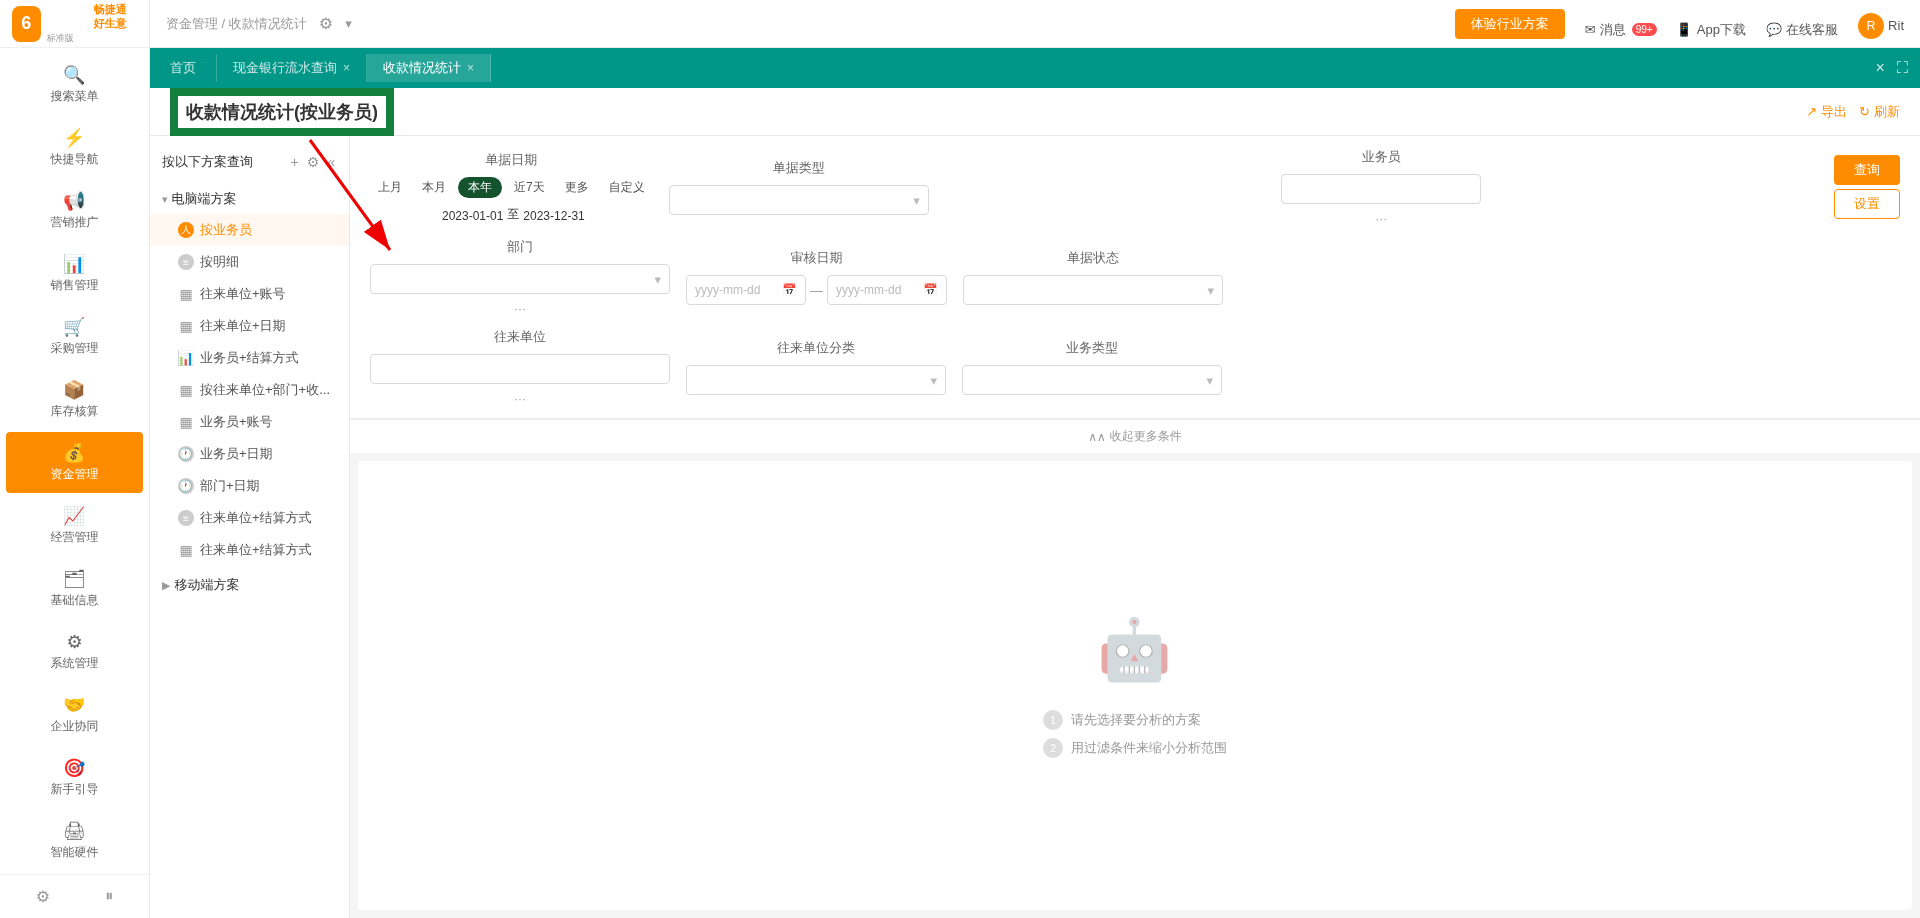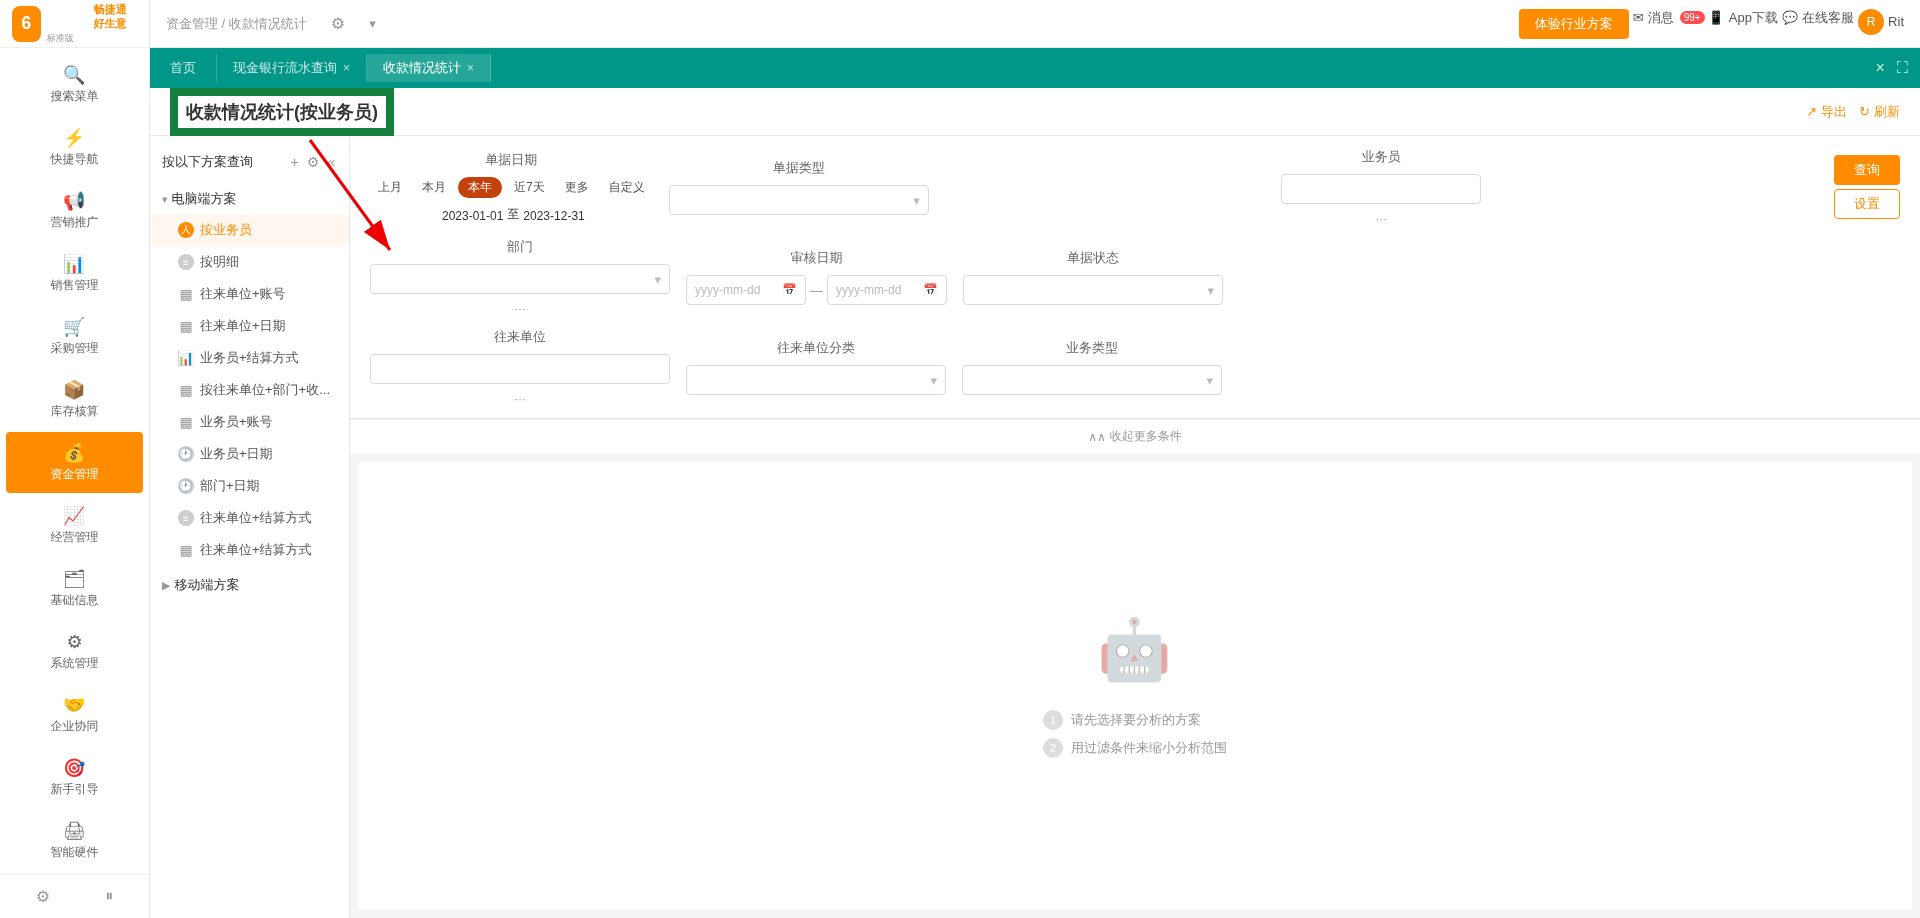--- a/index.html
+++ b/index.html
@@ -19,24 +19,24 @@
     .nav-item.active { background: #ff8c00; color: #fff; border-radius: 4px; }
     .nav-item .nav-icon { font-size: 18px; margin-bottom: 2px; }
     .sidebar-bottom { padding: 8px; border-top: 1px solid #f0f0f0; display: flex; justify-content: space-around; }
     .sidebar-bottom-btn { color: #999; font-size: 16px; cursor: pointer; padding: 4px; }
 
     
     .main-area { flex: 1; display: flex; flex-direction: column; overflow: hidden; }
 
     
     .top-bar { height: 48px; background: #fff; border-bottom: 1px solid #e8e8e8; display: flex; align-items: center; padding: 0 16px; justify-content: space-between; flex-shrink: 0; }
-    .top-bar-left { display: flex; align-items: center; gap: 24px; }
+    .top-bar-left { display: flex; align-items: center; gap: 12px; }
     .breadcrumb-area { display: flex; align-items: center; gap: 8px; }
     .breadcrumb-text { color: #999; font-size: 13px; }
-    .top-bar-right { display: flex; align-items: flex-start; gap: 4px; }
+    .top-bar-right { display: flex; align-items: flex-end; gap: 20px; }
     .top-btn { background: #ff8c00; color: #fff; border: none; border-radius: 4px; padding: 6px 16px; cursor: pointer; font-size: 13px; }
     .top-icon-btn { display: flex; align-items: center; gap: 4px; color: #555; font-size: 13px; cursor: pointer; }
     .badge { background: #ff4d4f; color: #fff; font-size: 10px; border-radius: 8px; padding: 1px 4px; margin-left: 2px; }
     .settings-icon { color: #999; font-size: 16px; cursor: pointer; }
 
     
     .tab-bar { height: 40px; background: #009688; display: flex; align-items: center; padding: 0 0; flex-shrink: 0; }
     .tab-item { height: 28px; display: flex; align-items: center; padding: 0 16px; color: rgba(255,255,255,0.8); font-size: 13px; cursor: pointer; border-right: 1px solid rgba(255,255,255,0.2); gap: 6px; }
     .tab-item.home { padding: 0 20px; }
     .tab-item.active { background: rgba(255,255,255,0.15); color: #fff; }
@@ -72,21 +72,21 @@
 
     
     .filter-area { flex: 1; display: flex; flex-direction: column; overflow: hidden; }
     .filter-form { background: #fff; padding: 12px 20px; border-bottom: 1px solid #e8e8e8; }
     .filter-row { display: flex; align-items: center; gap: 16px; margin-bottom: 12px; flex-wrap: wrap; }
     .filter-row:last-child { margin-bottom: 0; }
     .filter-item { display: flex; align-items: center; gap: 8px; flex-direction: column; }
     .filter-label { color: #666; font-size: 13px; white-space: nowrap; }
     .filter-date-group { display: flex; align-items: center; gap: 4px; }
     .date-quick-btn { padding: 2px 8px; font-size: 12px; color: #555; cursor: pointer; border-radius: 3px; }
-    .date-quick-btn.active { background: #c2410c; color: #fff; border-radius: 12px; padding: 2px 10px; }
+    .date-quick-btn.active { background: #14532d; color: #fff; border-radius: 12px; padding: 2px 10px; }
     .date-range { display: flex; align-items: flex-end; gap: 4px; font-size: 12px; color: #333; margin-left: 4px; }
     .filter-select { min-width: 200px; height: 30px; border: 1px solid #d9d9d9; border-radius: 4px; padding: 0 8px; display: flex; align-items: center; justify-content: space-between; cursor: pointer; background: #fff; font-size: 13px; color: #999; }
     .filter-select.wide { min-width: 260px; }
     .filter-select .arrow { color: #bbb; }
     .filter-input-date { display: flex; align-items: center; gap: 4px; }
     .date-field { min-width: 120px; height: 30px; border: 1px solid #d9d9d9; border-radius: 4px; padding: 0 8px; display: flex; align-items: center; justify-content: space-between; font-size: 12px; color: #bbb; background: #fff; }
     .date-sep { color: #999; }
     .filter-more-btn { color: #999; font-size: 12px; cursor: pointer; }
     .filter-buttons { display: flex; flex-direction: column; gap: 4px; margin-left: auto; }
     .btn-query { background: #ff8c00; color: #fff; border: none; border-radius: 4px; padding: 6px 20px; cursor: pointer; font-size: 13px; }

